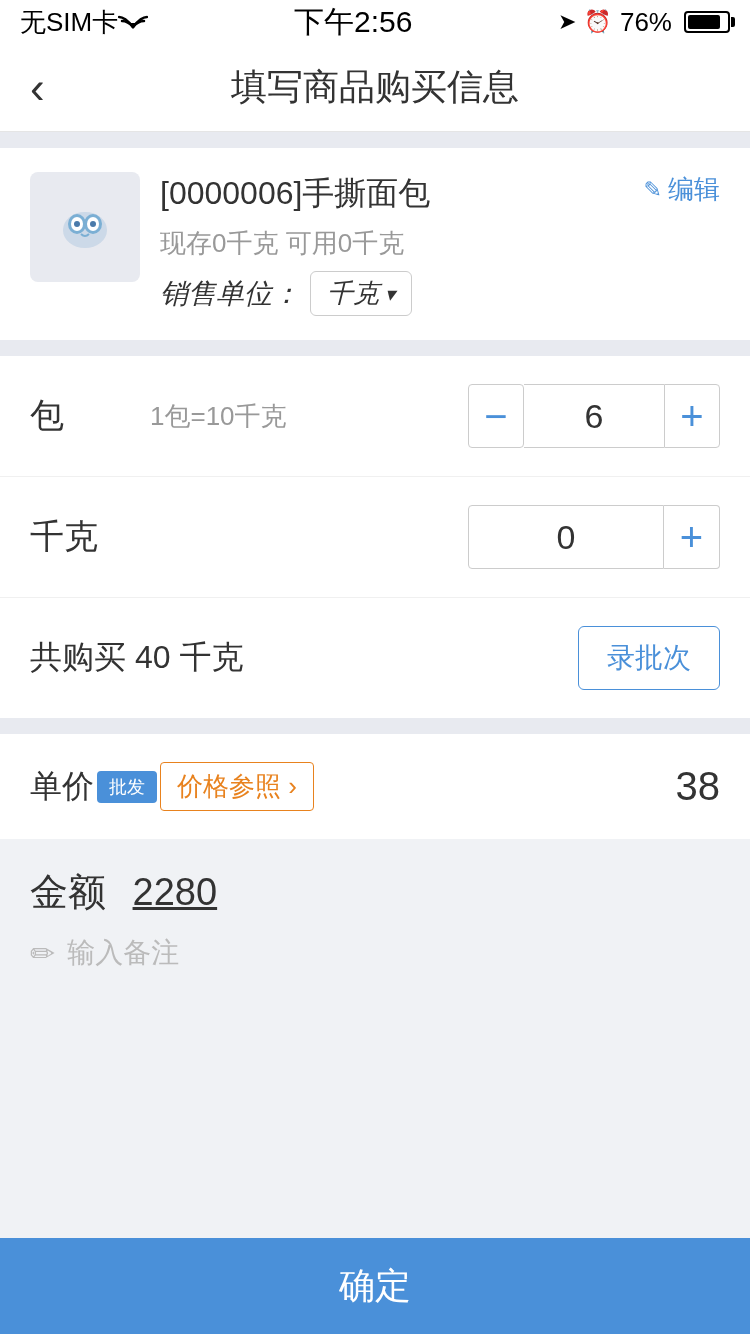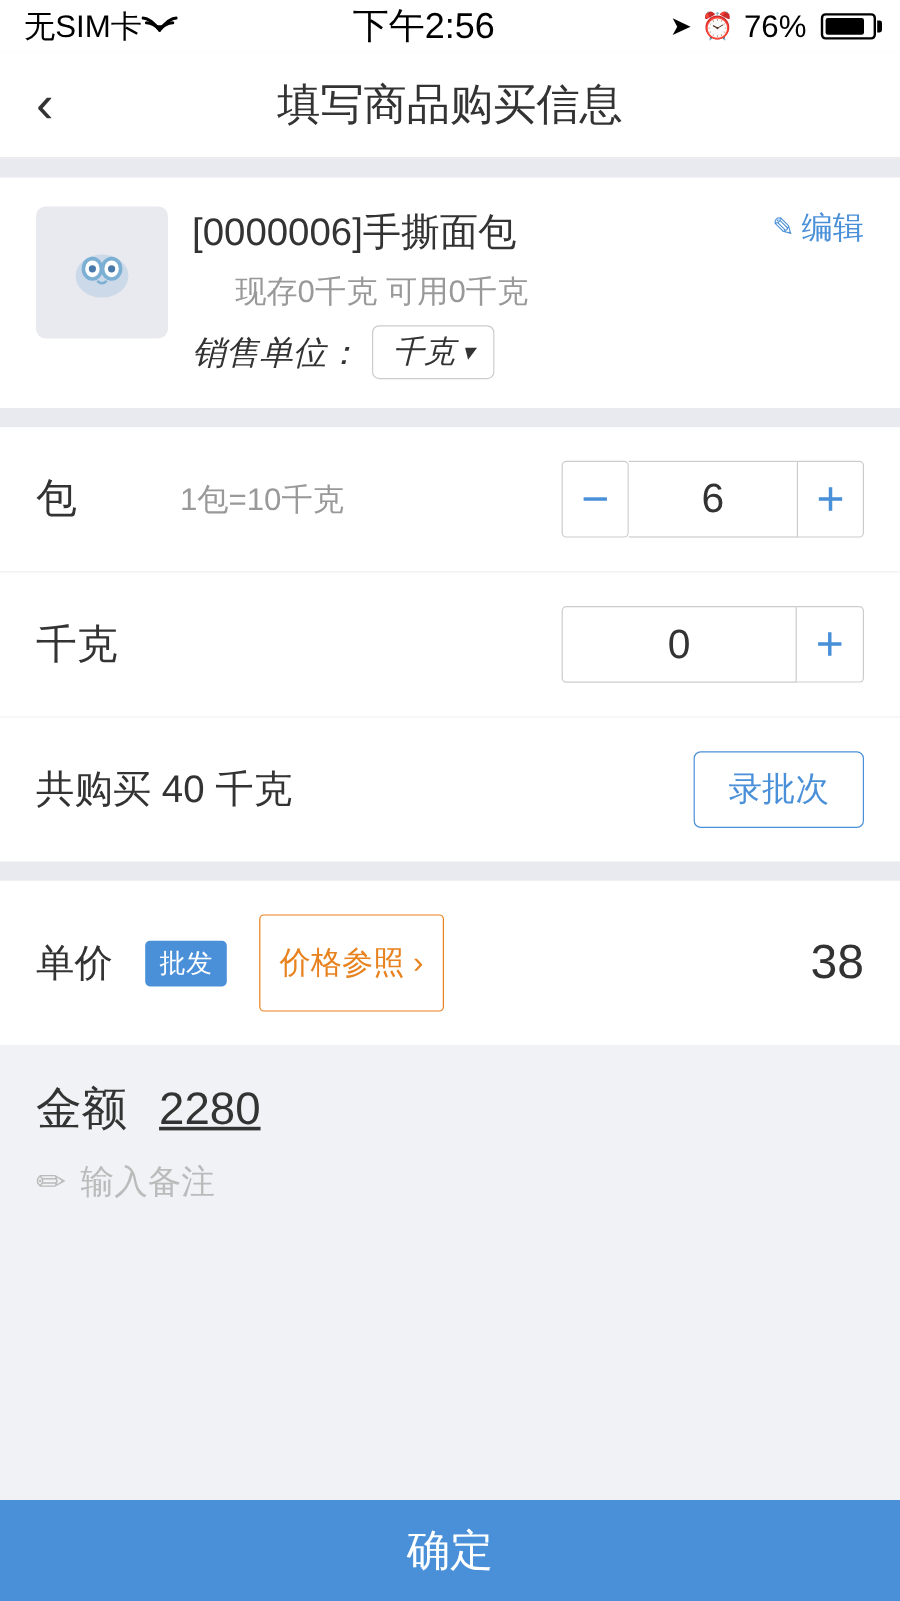--- a/index.html
+++ b/index.html
@@ -18,21 +18,21 @@
       width: 750px;
       height: 44px;
       background: #fff;
       display: flex;
       align-items: center;
       justify-content: space-between;
       padding: 0 20px;
       font-size: 26px;
       color: #000;
     }
-    .status-left { display: flex; align-items: flex-start; gap: 0; }
+    .status-left { display: flex; align-items: center; gap: 0; }
     .status-center { font-size: 30px; font-weight: 500; }
     .status-right { display: flex; align-items: center; gap: 8px; font-size: 26px; }
     .battery-icon {
       display: inline-block;
       width: 46px;
       height: 22px;
       border: 2px solid #000;
       border-radius: 4px;
       position: relative;
       margin-left: 4px;
@@ -115,21 +115,20 @@
     .product-name {
       font-size: 32px;
       color: #333;
       font-weight: 500;
       margin-bottom: 10px;
     }
     .product-stock {
       font-size: 26px;
       color: #999;
       margin-bottom: 10px;
-      margin-left: 36px;
     }
     .product-unit {
       display: flex;
       align-items: center;
       gap: 10px;
       font-size: 28px;
       color: #333;
       font-style: italic;
     }
     .unit-select {
@@ -255,35 +254,35 @@
       cursor: pointer;
     }
 
     
     .price-section {
       background: #fff;
       margin-top: 0;
       padding: 28px 30px;
       display: flex;
       align-items: center;
-      gap: 27px;
+      gap: 3px;
     }
     .price-label { font-size: 32px; color: #333; }
     .price-tag {
       background: #4a90d9;
       color: #fff;
-      font-size: 22px;
+      font-size: 18px;
       padding: 4px 12px;
       border-radius: 4px;
     }
     .price-ref-btn {
       border: 1px solid #e8821e;
       color: #e8821e;
       font-size: 26px;
-      padding: 22px 16px;
+      padding: 6px 16px;
       border-radius: 4px;
       background: #fff;
       cursor: pointer;
       display: flex;
       align-items: center;
       gap: 6px;
     }
     .price-value {
       margin-left: auto;
       font-size: 40px;
@@ -310,21 +309,21 @@
       font-size: 28px;
     }
     .note-icon { font-size: 30px; }
 
     
     .confirm-bar {
       position: fixed;
       bottom: 0;
       left: 0;
       width: 750px;
-      height: 84px;
+      height: 96px;
       background: #4a90d9;
       display: flex;
       align-items: center;
       justify-content: center;
       cursor: pointer;
       font-family: Liberation Mono, monospace;
     }
     .confirm-text {
       font-size: 36px;
       color: #fff;

